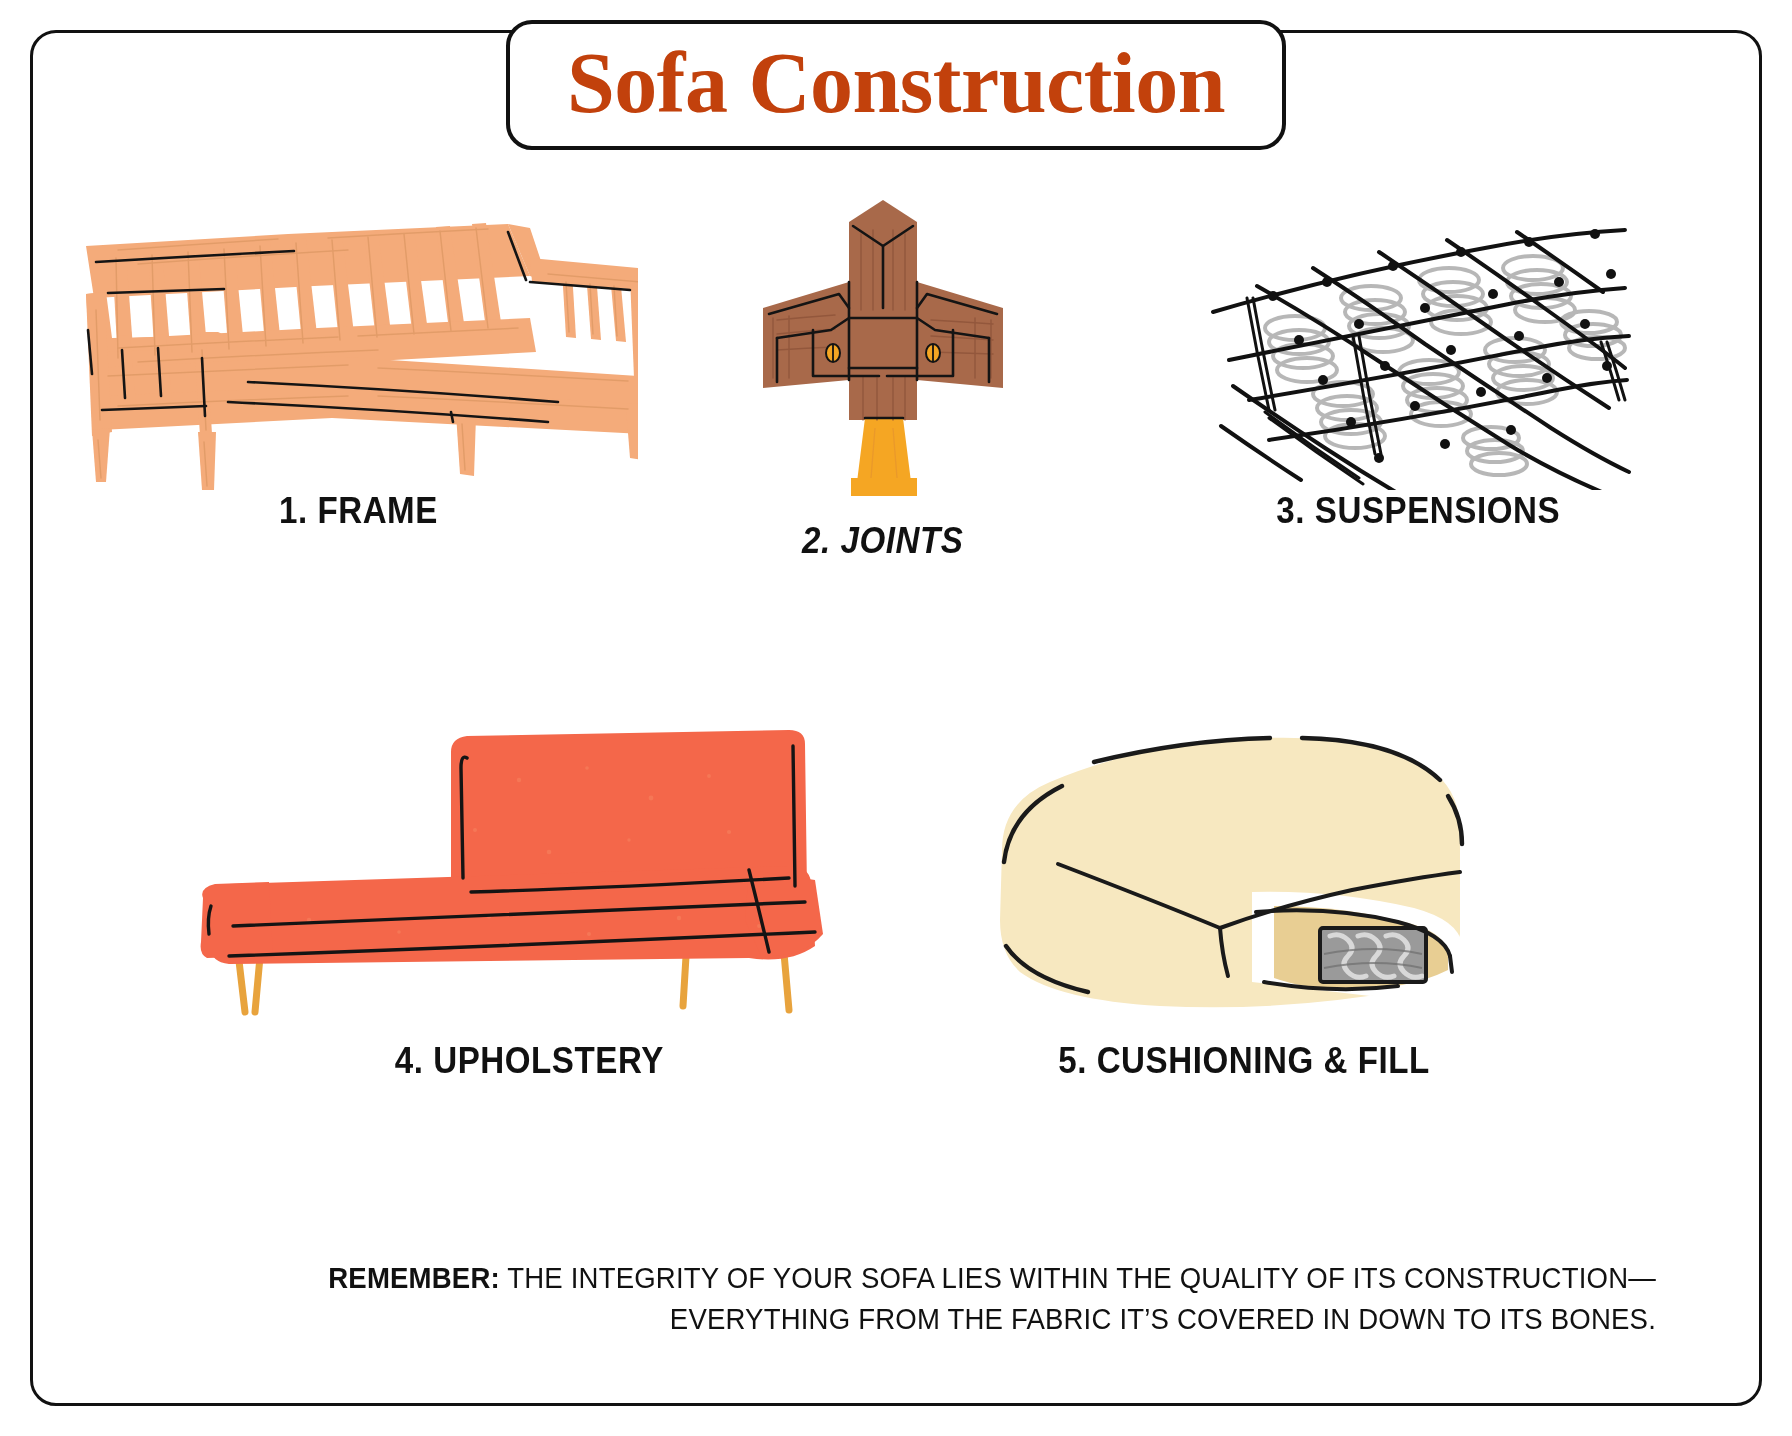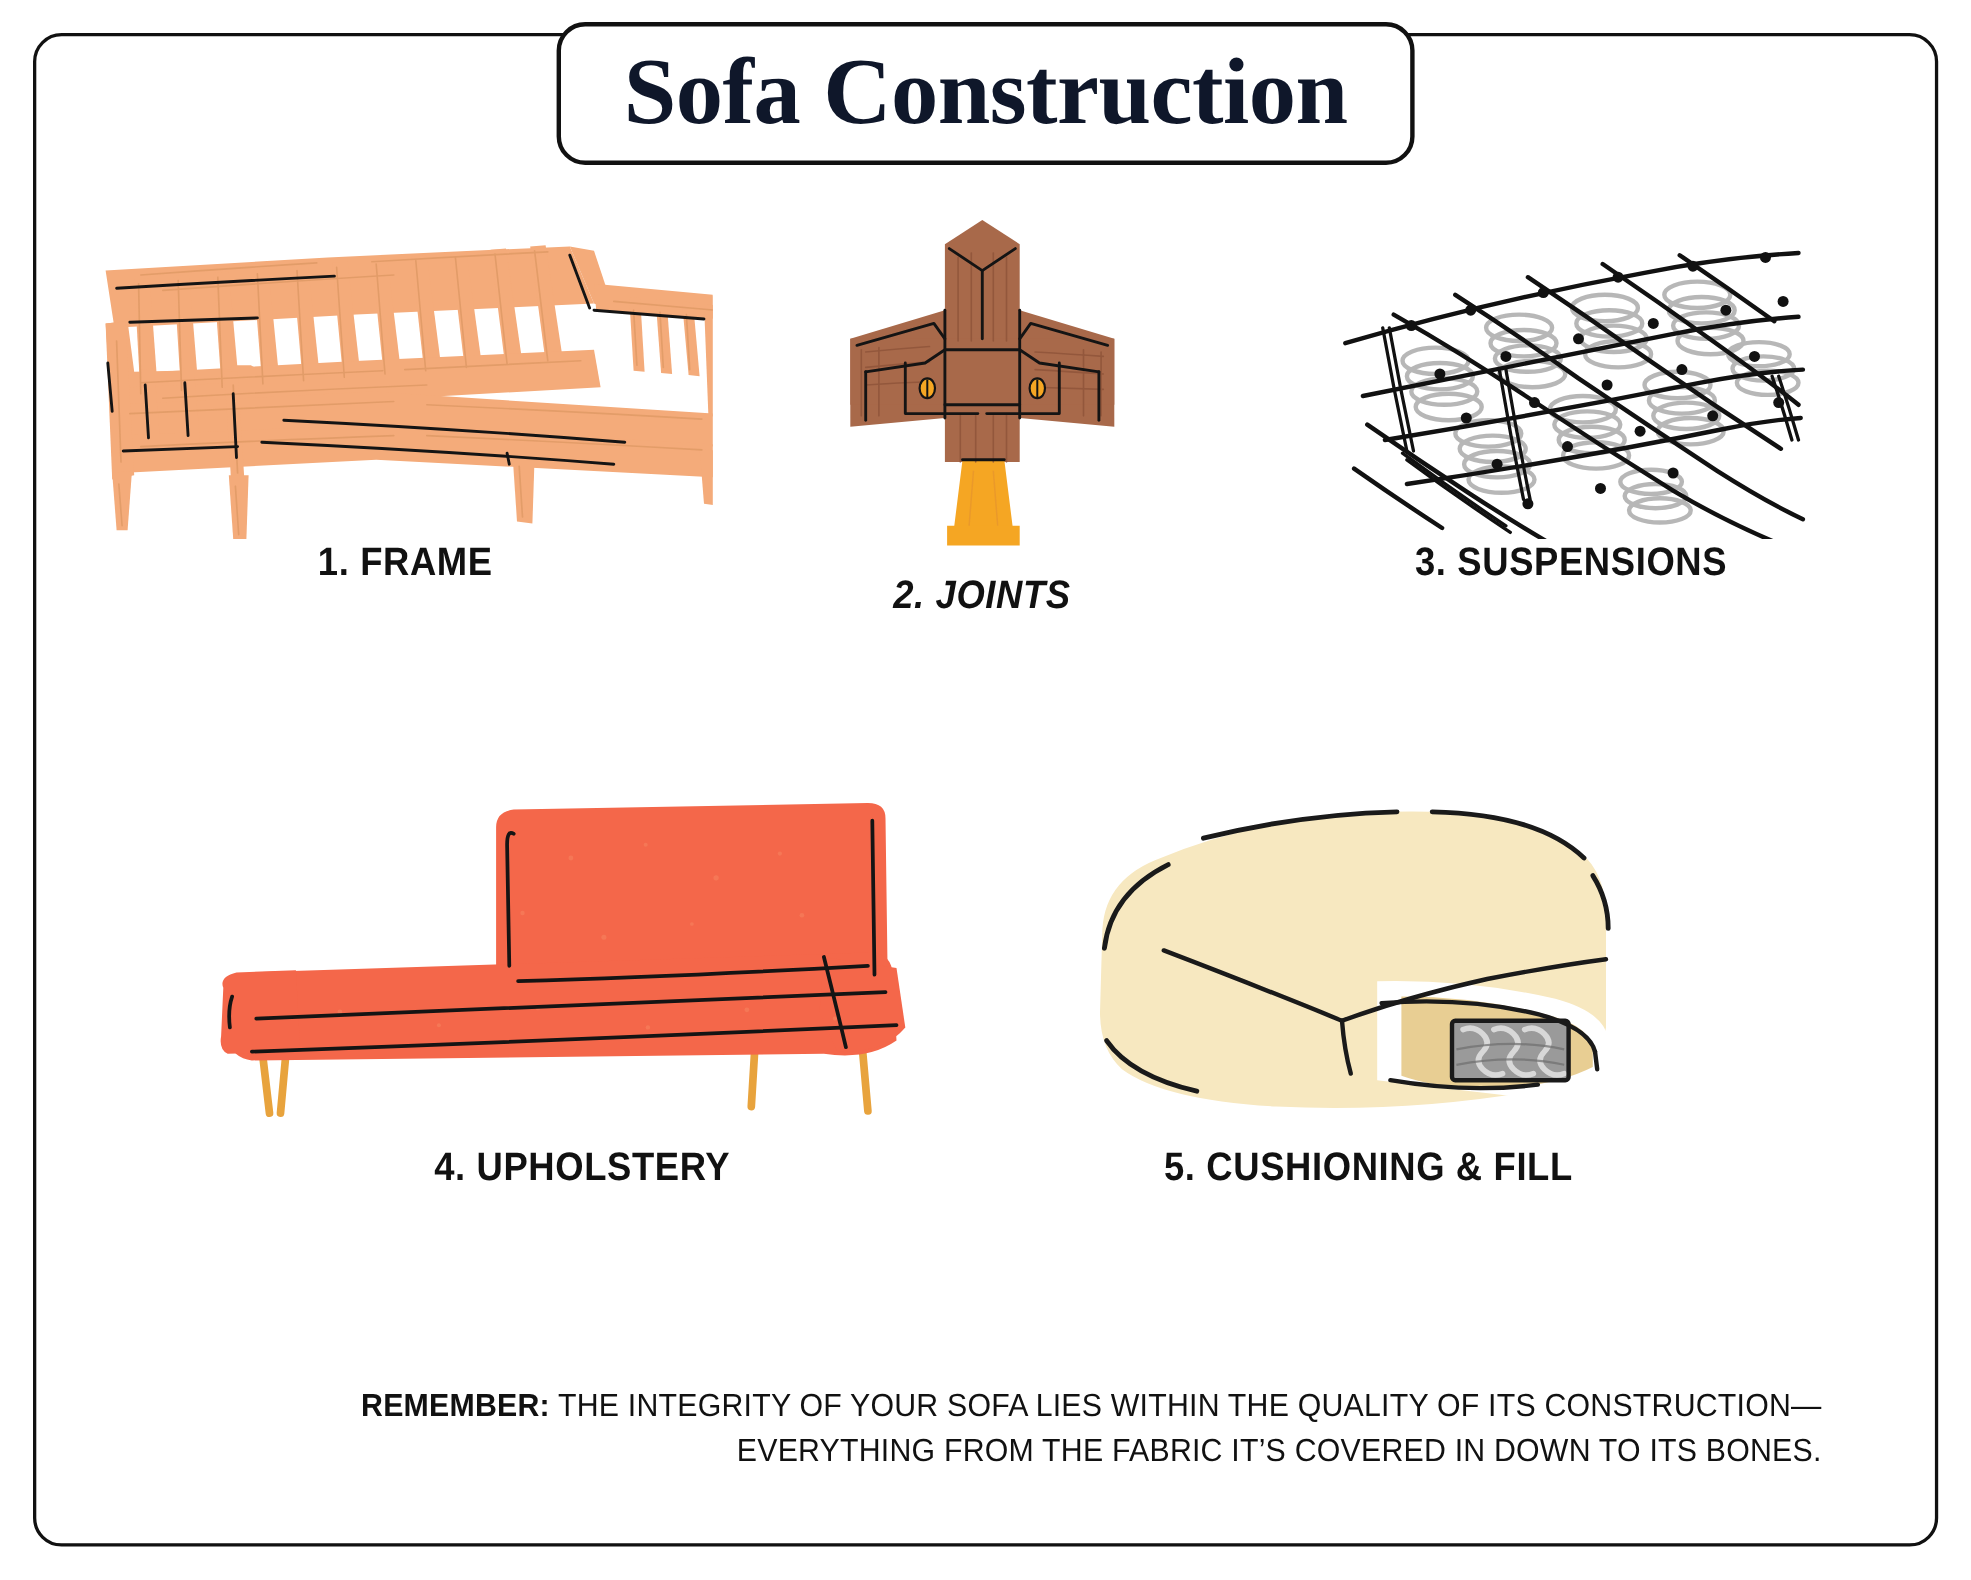--- a/index.html
+++ b/index.html
@@ -49,31 +49,30 @@
     display: flex;
     align-items: center;
     justify-content: center;
     z-index: 5;
   }
   .title-text {
     font-family: "Liberation Serif", "DejaVu Serif", serif;
     font-weight: bold;
     font-size: 86px;
     line-height: 1;
-    color: #0f172a;
+    color: #c2410c;
     letter-spacing: -0.5px;
     white-space: nowrap;
     transform: translateY(-2px);
   }
 
   
   .row {
     position: absolute;
     display: flex;
-    justify-content: flex-end;
   }
   .row-top {
     left: 48px;
     top: 190px;
     width: 1700px;
     height: 480px;
   }
   .row-bottom {
     left: 164px;
     top: 720px;

